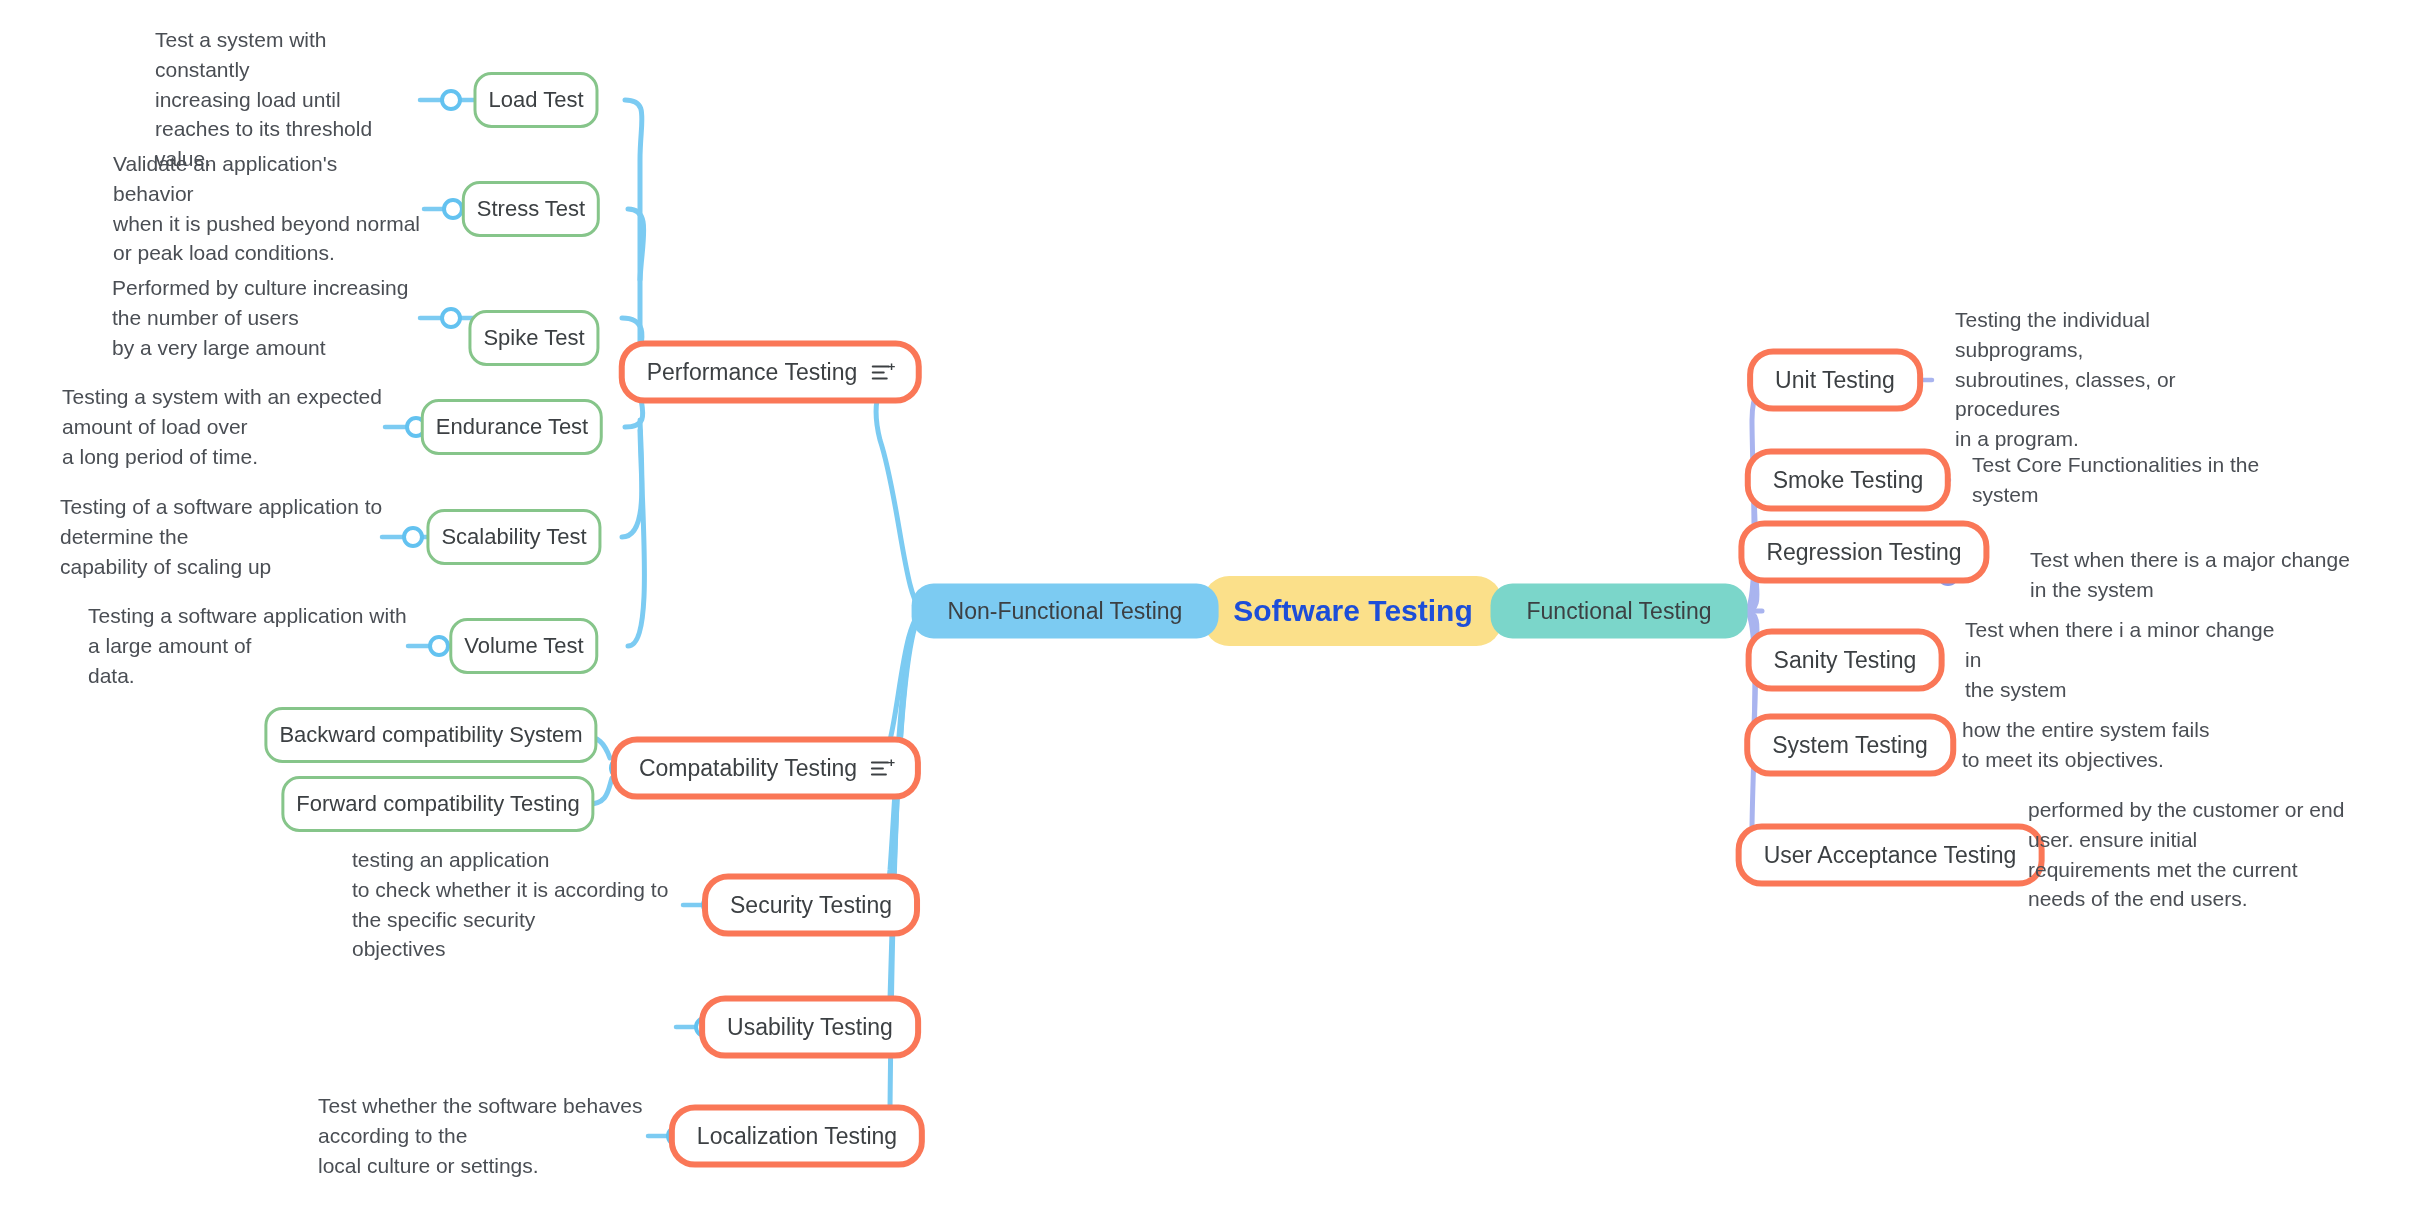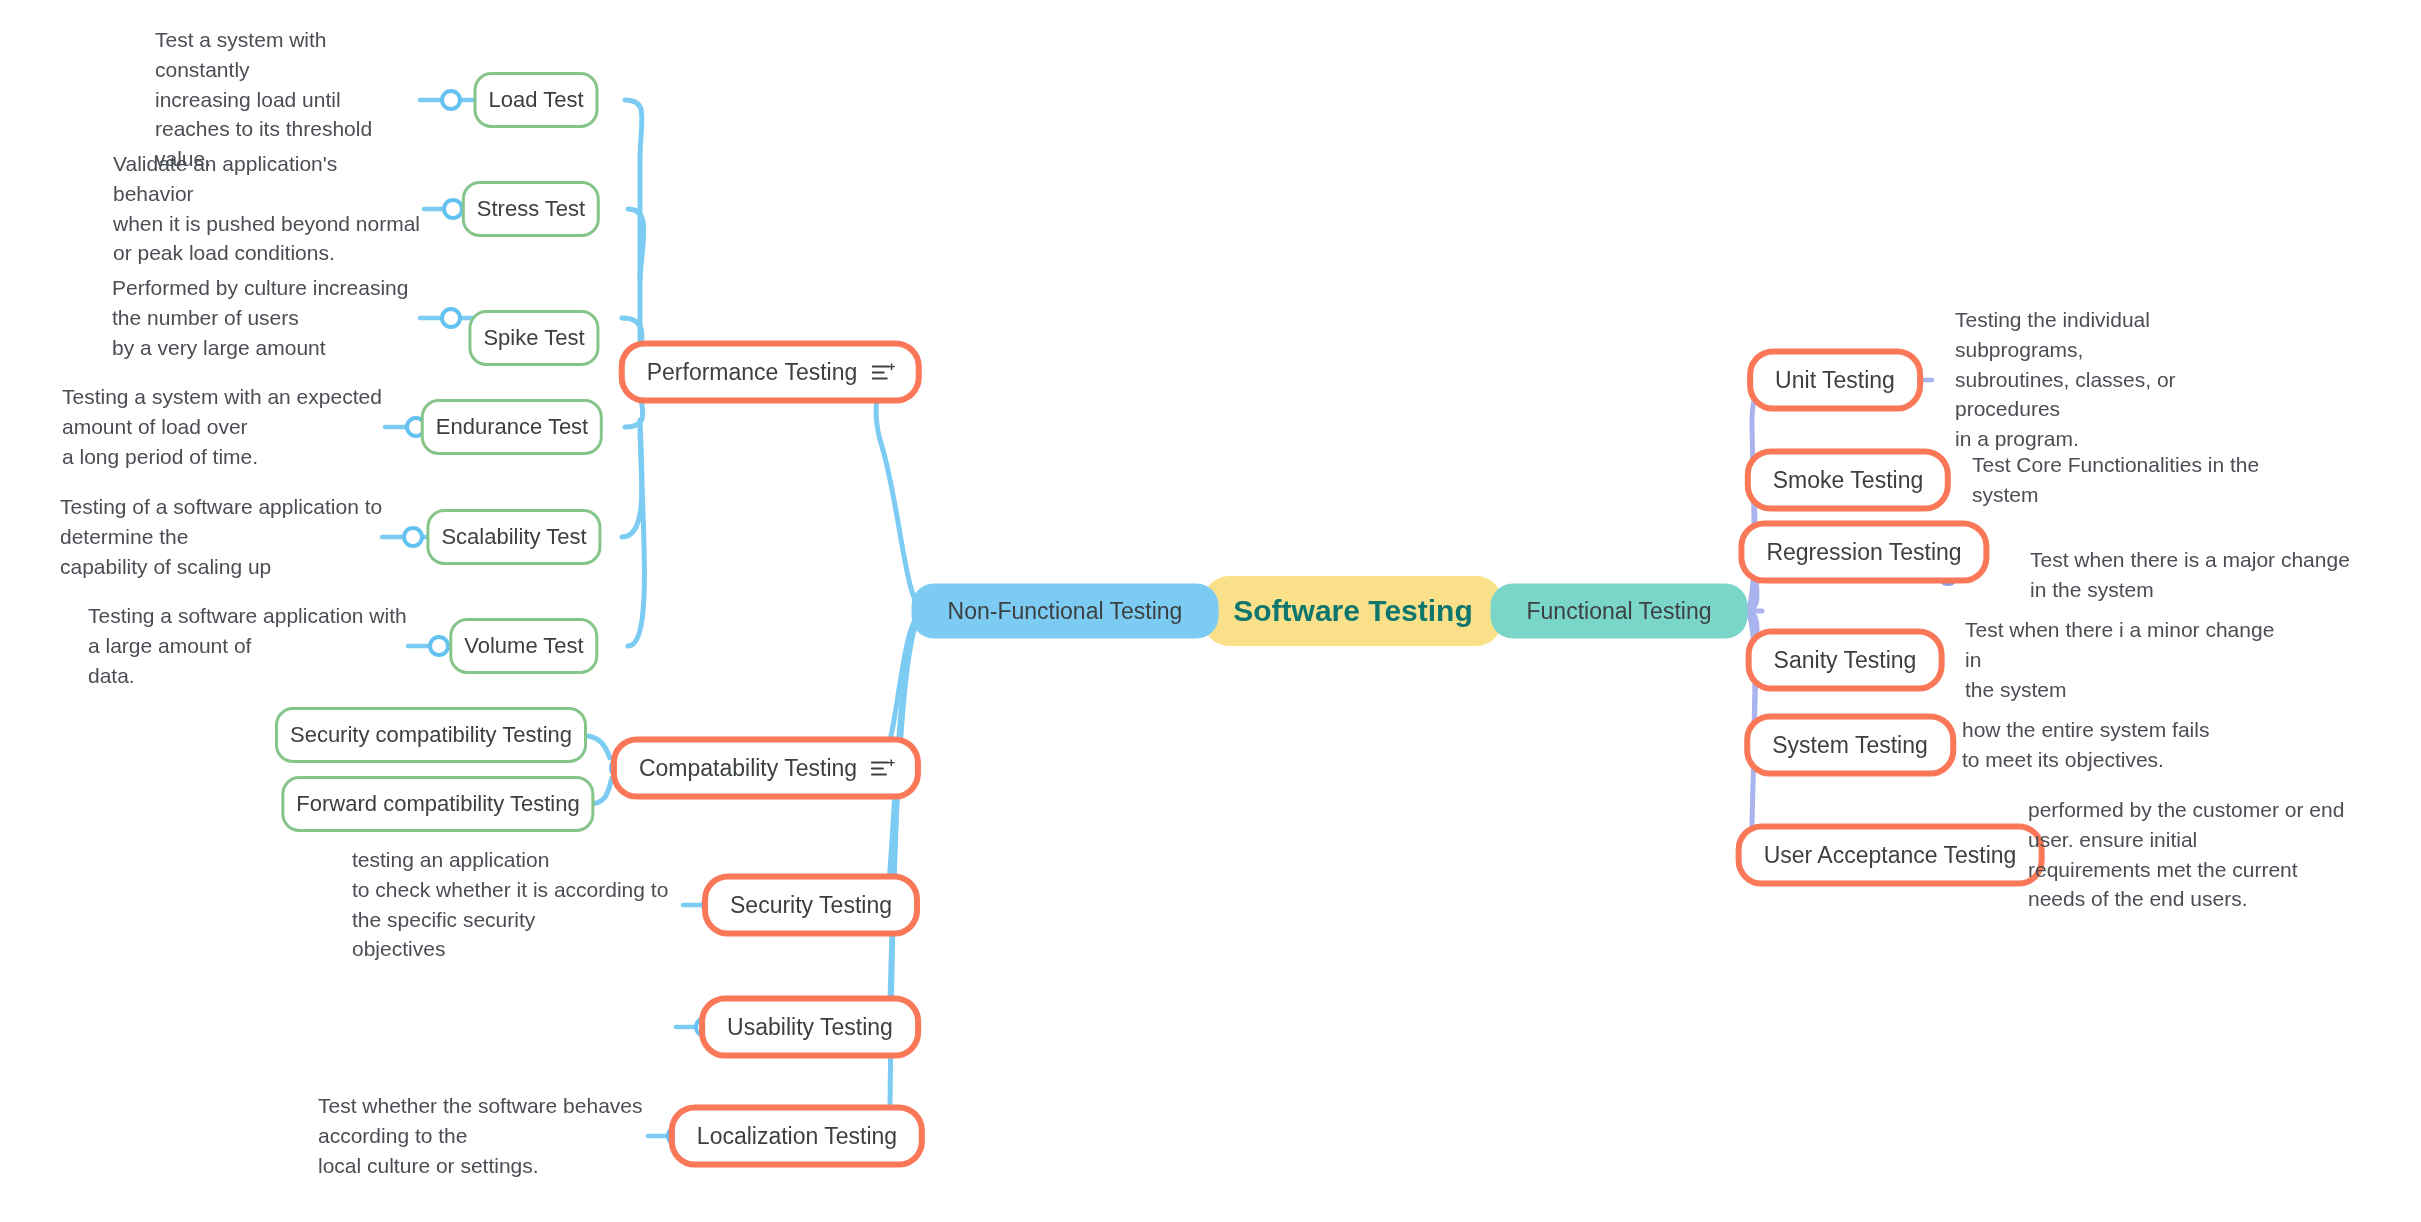--- a/index.html
+++ b/index.html
@@ -32,21 +32,21 @@
   .n-orange{
     border:6px solid #fa7757;border-radius:26px;
     font-size:23px;padding:14px 22px;
   }
   
   .n-fill{
     border:none;border-radius:22px;font-size:23px;padding:16px 36px;
   }
   .n-root{
     border-radius:26px;font-size:30px;font-weight:bold;padding:20px 30px;
-    color:#0f766e;
+    color:#1d4ed8;
   }
 
   
   .note{
     position:absolute;
     font-size:21px;line-height:1.42;color:#4a4e54;
     white-space:pre-line;
   }
   .note.right-align{transform:translateY(-50%);text-align:left;}
   .note.left-block{transform:translateY(-50%);text-align:left;}
@@ -221,21 +221,21 @@
     <span class="lbl">Endurance Test</span>
   </div>
   <div class="node n-green" style="left:514px;top:537px;">
     <span class="lbl">Scalability Test</span>
   </div>
   <div class="node n-green" style="left:524px;top:646px;">
     <span class="lbl">Volume Test</span>
   </div>
 
   <div class="node n-green" style="left:431px;top:735px;">
-    <span class="lbl">Security compatibility Testing</span>
+    <span class="lbl">Backward compatibility System</span>
   </div>
   <div class="node n-green" style="left:438px;top:804px;">
     <span class="lbl">Forward compatibility Testing</span>
   </div>
 
   <div class="node n-orange" style="left:1835px;top:380px;">
     <span class="lbl">Unit Testing</span>
   </div>
   <div class="node n-orange" style="left:1848px;top:480px;">
     <span class="lbl">Smoke Testing</span>

